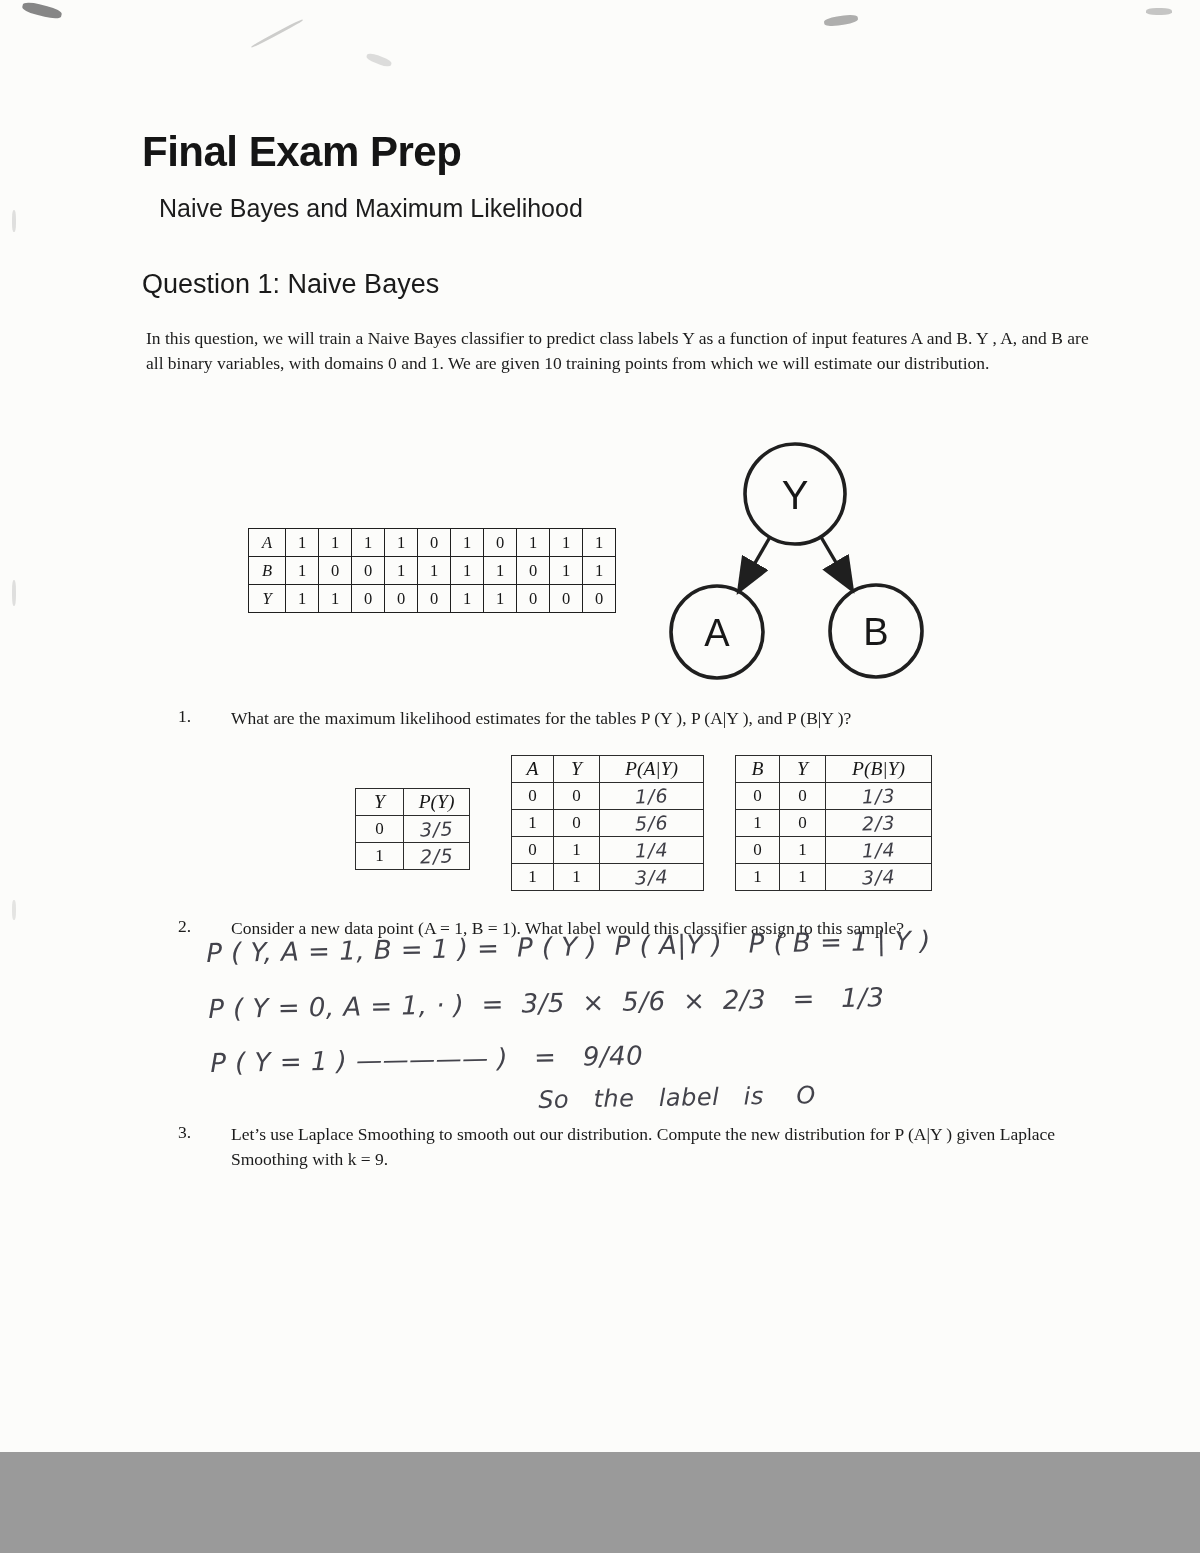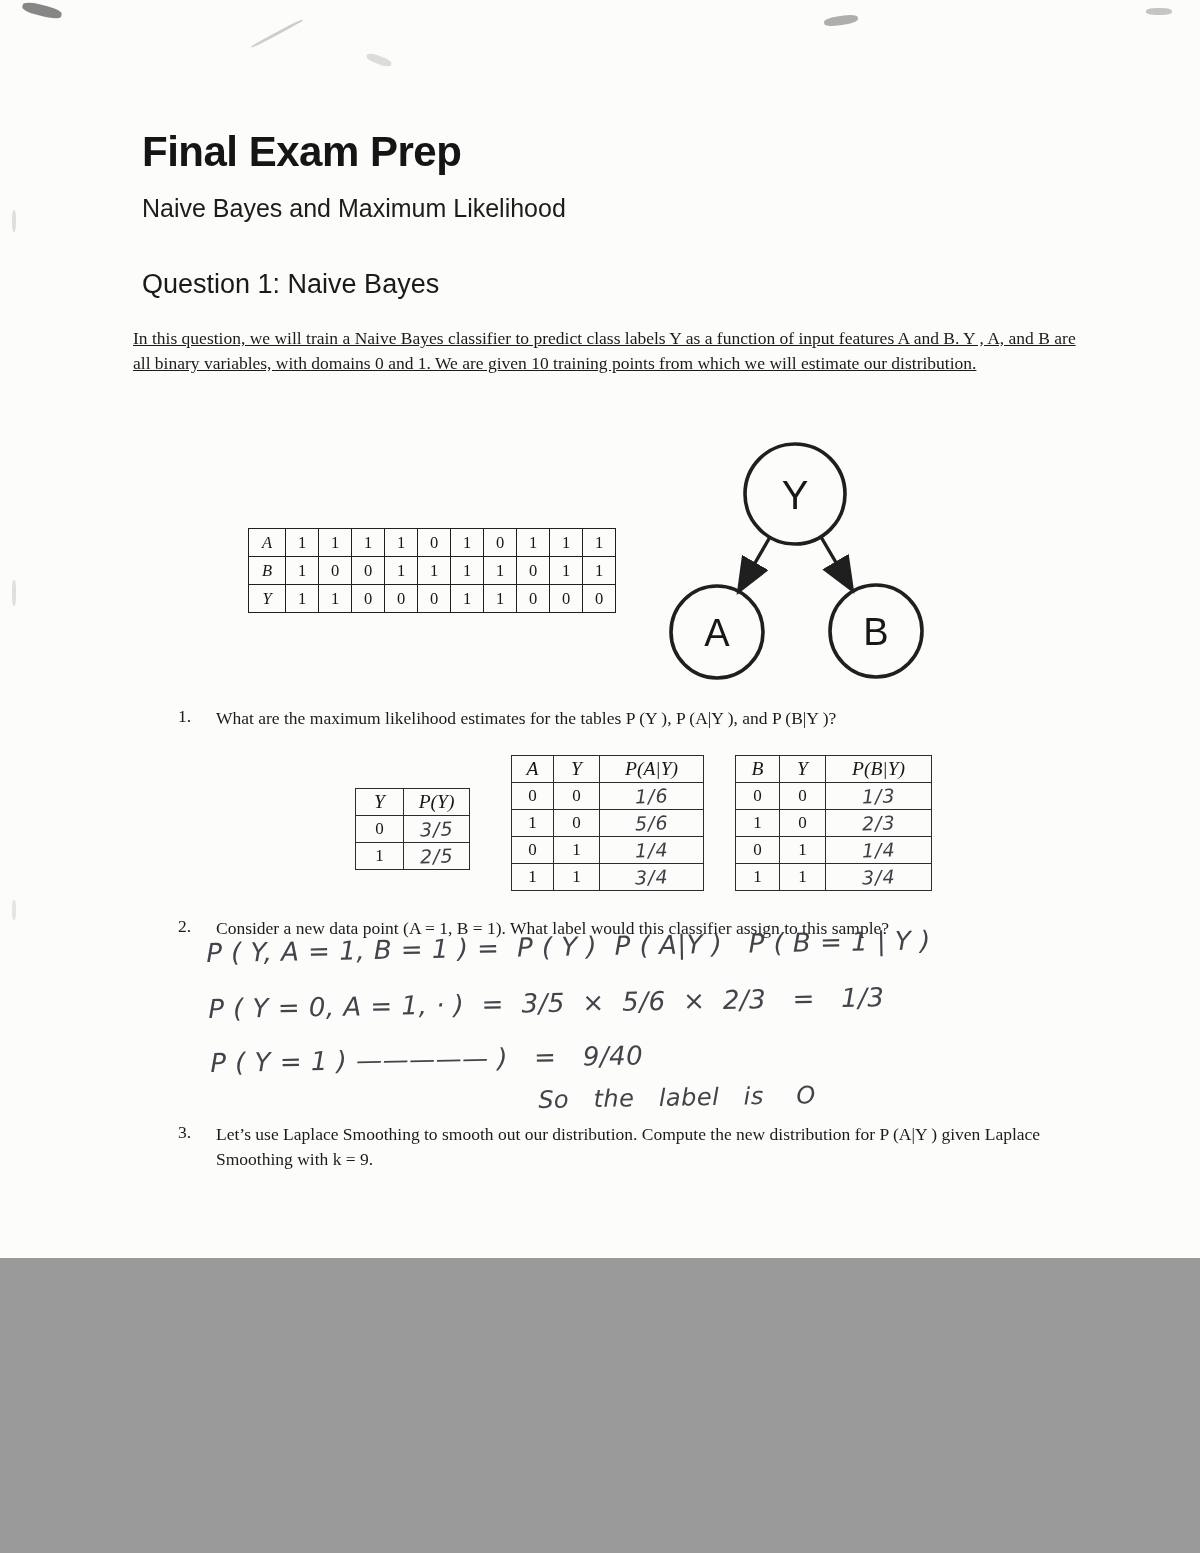--- a/index.html
+++ b/index.html
@@ -1,38 +1,38 @@
 <!DOCTYPE html>
 <html><head>
 <meta charset="utf-8">
 <style>
   * { margin:0; padding:0; box-sizing:border-box; }
   html,body { background:#9a9a9a; }
   .page {
-    position:relative; width:1200px; height:1258px; margin:0 auto;
+    position:relative; width:1200px; height:1452px; margin:0 auto;
     background:#fcfcfa; overflow:hidden;
     font-family:"Liberation Sans", sans-serif;
   }
   .title {
     position:absolute; left:142px; top:128px;
     font-size:42px; font-weight:700; color:#151515; letter-spacing:-0.5px;
   }
   .subtitle {
-    position:absolute; left:142px; top:194px;
+    position:absolute; left:159px; top:194px;
     font-size:25px; font-weight:400; color:#1c1c1c;
   }
   .heading {
     position:absolute; left:142px; top:256px;
     font-size:27px; font-weight:400; color:#1a1a1a;margin-top:13px;
   }
   .body-text {
     font-family:"Liberation Serif", serif; font-size:17.5px;
     line-height:1.42; color:#1b1b1b;
   }
-  .intro { position:absolute; left:133px; top:326px; width:948px;text-decoration:underline; }
+  .intro { position:absolute; left:146px; top:326px; width:948px; }
 
   
   .data-table { position:absolute; left:248px; top:528px; border-collapse:collapse; }
   .data-table td {
     border:1.4px solid #1f1f1f; width:33px; height:28px; padding:0;
     text-align:center; font-family:"Liberation Serif", serif;
     font-size:16.5px; color:#171717;
   }
   .data-table td.rowlab { font-style:italic; width:37px; }
 
@@ -49,21 +49,21 @@
     font-style:italic; font-size:19px; color:#3e3e46;
     letter-spacing:1px; transform:rotate(-2deg);
   }
 
   
   .q {
     position:absolute; left:178px; width:932px;
     font-family:"Liberation Serif", serif; font-size:17.5px; color:#1b1b1b;
   }
   .qnum { position:absolute; left:0; top:0; }
-  .qtext { display:block; margin-left:38px; line-height:1.4; }
+  .qtext { display:block; margin-left:53px; line-height:1.4; }
 
   
   .hw {
     position:absolute; font-family:"DejaVu Sans", sans-serif; font-style:italic;
     color:#43434b; white-space:pre; letter-spacing:0.5px;
     transform:rotate(-1deg); transform-origin:left top;
   }
   .hw1 { left:206px; top:938px; font-size:26px; }
   .hw2 { left:208px; top:994px; font-size:26px; }
   .hw3 { left:210px; top:1048px; font-size:26px; }

